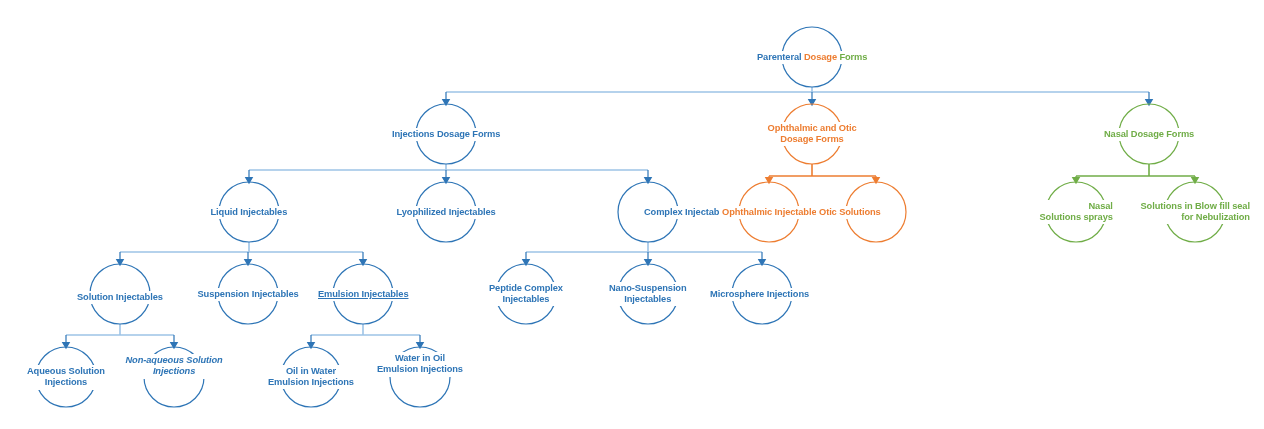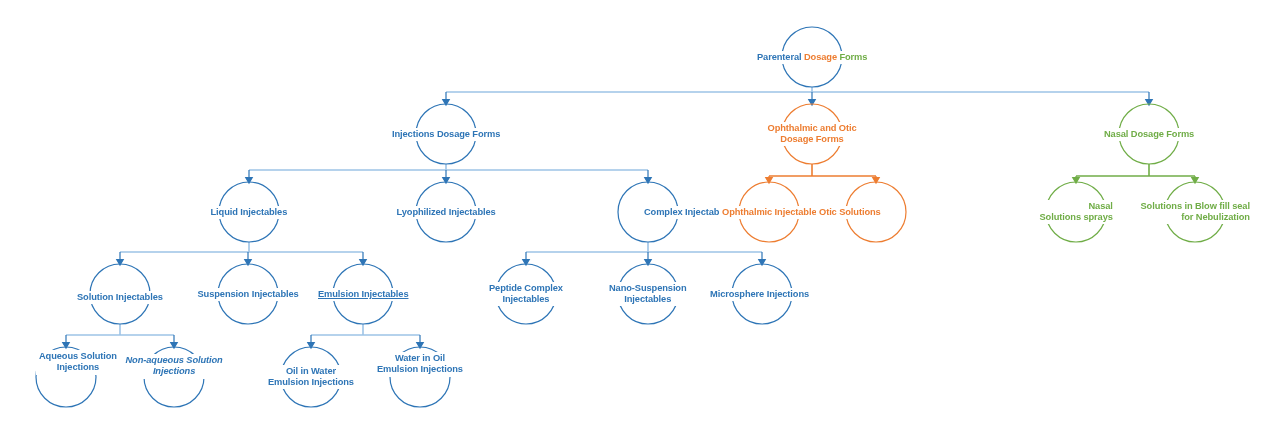--- a/index.html
+++ b/index.html
@@ -111,18 +111,18 @@
       <div class="node-label orange" style="left: 719px; top: 205.5px; white-space: pre; padding: 1px 3px;">Ophthalmic Injectable</div>
       <div class="node-label orange" style="left: 816px; top: 205.5px; white-space: pre; padding: 1px 3px;">Otic Solutions</div>
       <div class="node-label green" style="left: 1036.5px; top: 199.5px; white-space: pre; padding: 1px 3px;">Nasal<br>Solutions sprays</div>
       <div class="node-label green" style="left: 1137.5px; top: 199.5px; white-space: pre; padding: 1px 3px;">Solutions in Blow fill seal<br>for Nebulization</div>
       <div class="node-label blue" style="left: 74px; top: 291px; white-space: pre; padding: 1px 3px;">Solution Injectables</div>
       <div class="node-label blue" style="left: 194.5px; top: 287.5px; white-space: pre; padding: 1px 3px;">Suspension Injectables</div>
       <div class="node-label blue" style="left: 315px; top: 287.5px; white-space: pre; padding: 1px 3px; text-decoration: underline;">Emulsion Injectables</div>
       <div class="node-label blue" style="left: 486px; top: 281.5px; white-space: pre; padding: 1px 3px;">Peptide Complex<br>Injectables</div>
       <div class="node-label blue" style="left: 606px; top: 281.5px; white-space: pre; padding: 1px 3px;">Nano-Suspension<br>Injectables</div>
       <div class="node-label blue" style="left: 707px; top: 287.5px; white-space: pre; padding: 1px 3px;">Microsphere Injections</div>
-      <div class="node-label blue" style="left: 24px; top: 350px; white-space: pre; padding: 1px 3px; margin-left: 12px;">Aqueous Solution<br>Injections</div>
+      <div class="node-label blue" style="left: 24px; top: 365px; white-space: pre; padding: 1px 3px;">Aqueous Solution<br>Injections</div>
       <div class="node-label blue" style="left: 122.5px; top: 354px; white-space: pre; padding: 1px 3px; font-style: italic;">Non-aqueous Solution<br>Injections</div>
       <div class="node-label blue" style="left: 265px; top: 364.5px; white-space: pre; padding: 1px 3px;">Oil in Water<br>Emulsion Injections</div>
       <div class="node-label blue" style="left: 374px; top: 352px; white-space: pre; padding: 1px 3px;">Water in Oil<br>Emulsion Injections</div>
     </div>
 </div>
 
 </body></html>

